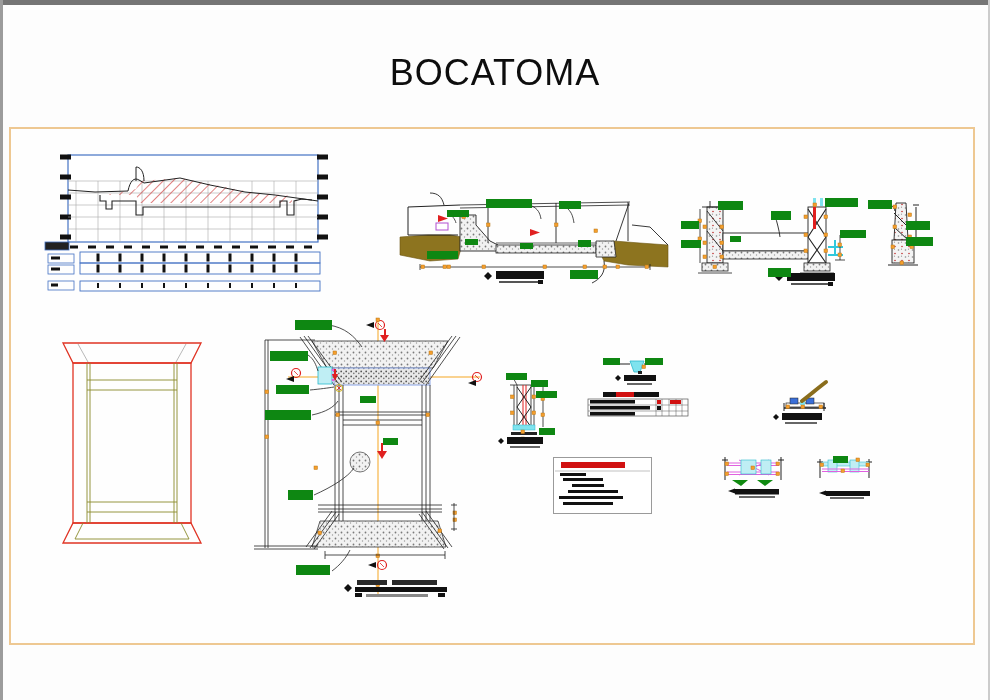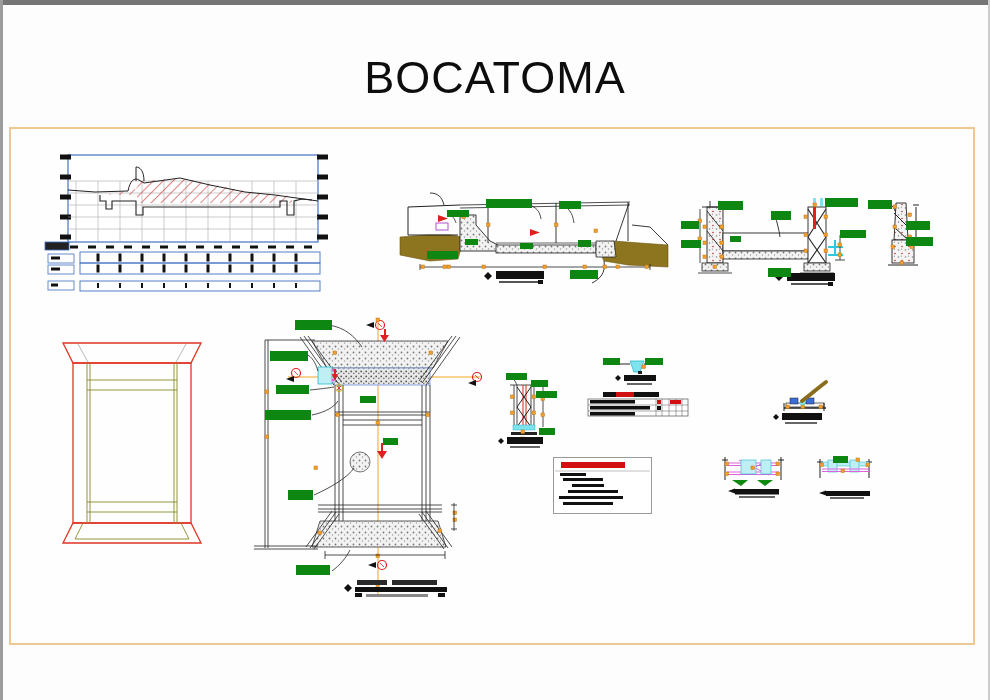--- a/index.html
+++ b/index.html
@@ -2,21 +2,21 @@
 <html><head>
 <meta charset="utf-8">
 <style>
   html,body{margin:0;padding:0}
   body{width:990px;height:700px;background:#fdfdfd;position:relative;overflow:hidden;
        font-family:"Liberation Sans",sans-serif}
   .topbar{position:absolute;top:0;left:0;right:0;height:5px;background:#757575}
   .leftbar{position:absolute;top:0;left:0;width:3px;bottom:0;background:#9c9c9c}
   .rightbar{position:absolute;top:0;right:0;width:2px;bottom:0;background:#cccccc}
   .sheet-title{position:absolute;top:52px;left:0;width:100%;text-align:center;
-       font-size:45px;font-weight:400;letter-spacing:1px;color:#0d0d0d}
+       font-size:36px;font-weight:400;letter-spacing:1px;color:#0d0d0d}
   .frame{position:absolute;left:9px;top:127px;width:962px;height:514px;
        border:2px solid #eec892;background:#fefefe}
   svg.drawing{position:absolute;overflow:visible}
   .glabel{position:absolute}
   .legend{position:absolute;left:553px;top:457px;width:97px;height:55px;
        border:1px solid #9a9a9a;background:#fff}
 </style>
 </head>
 <body>
 

